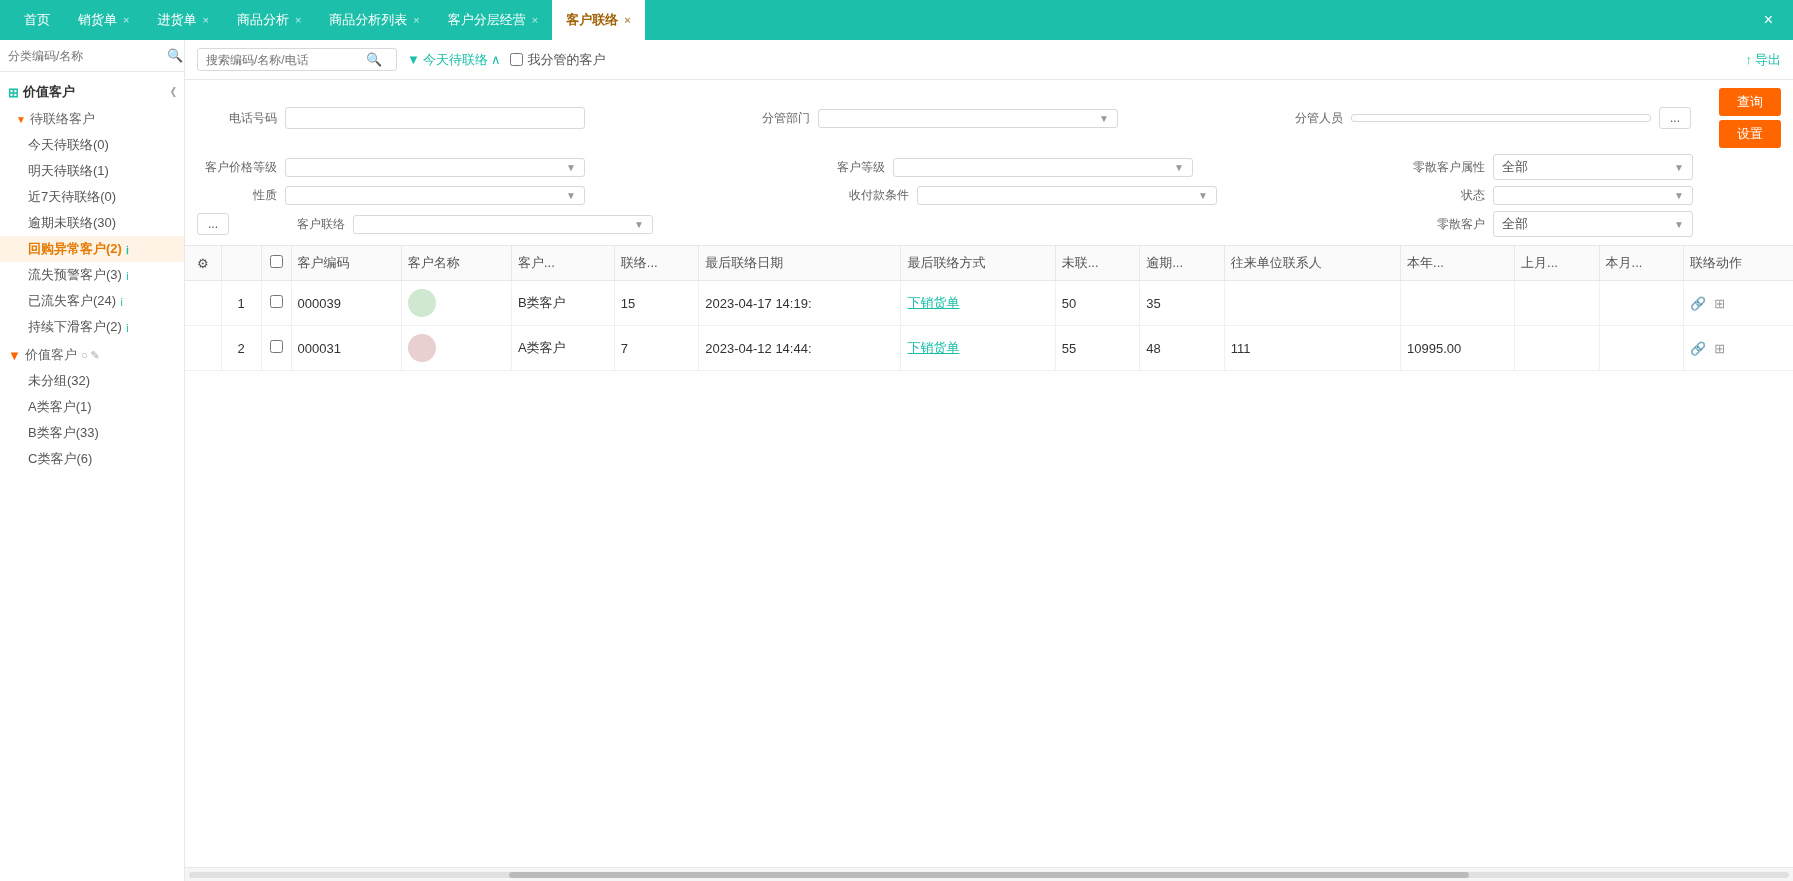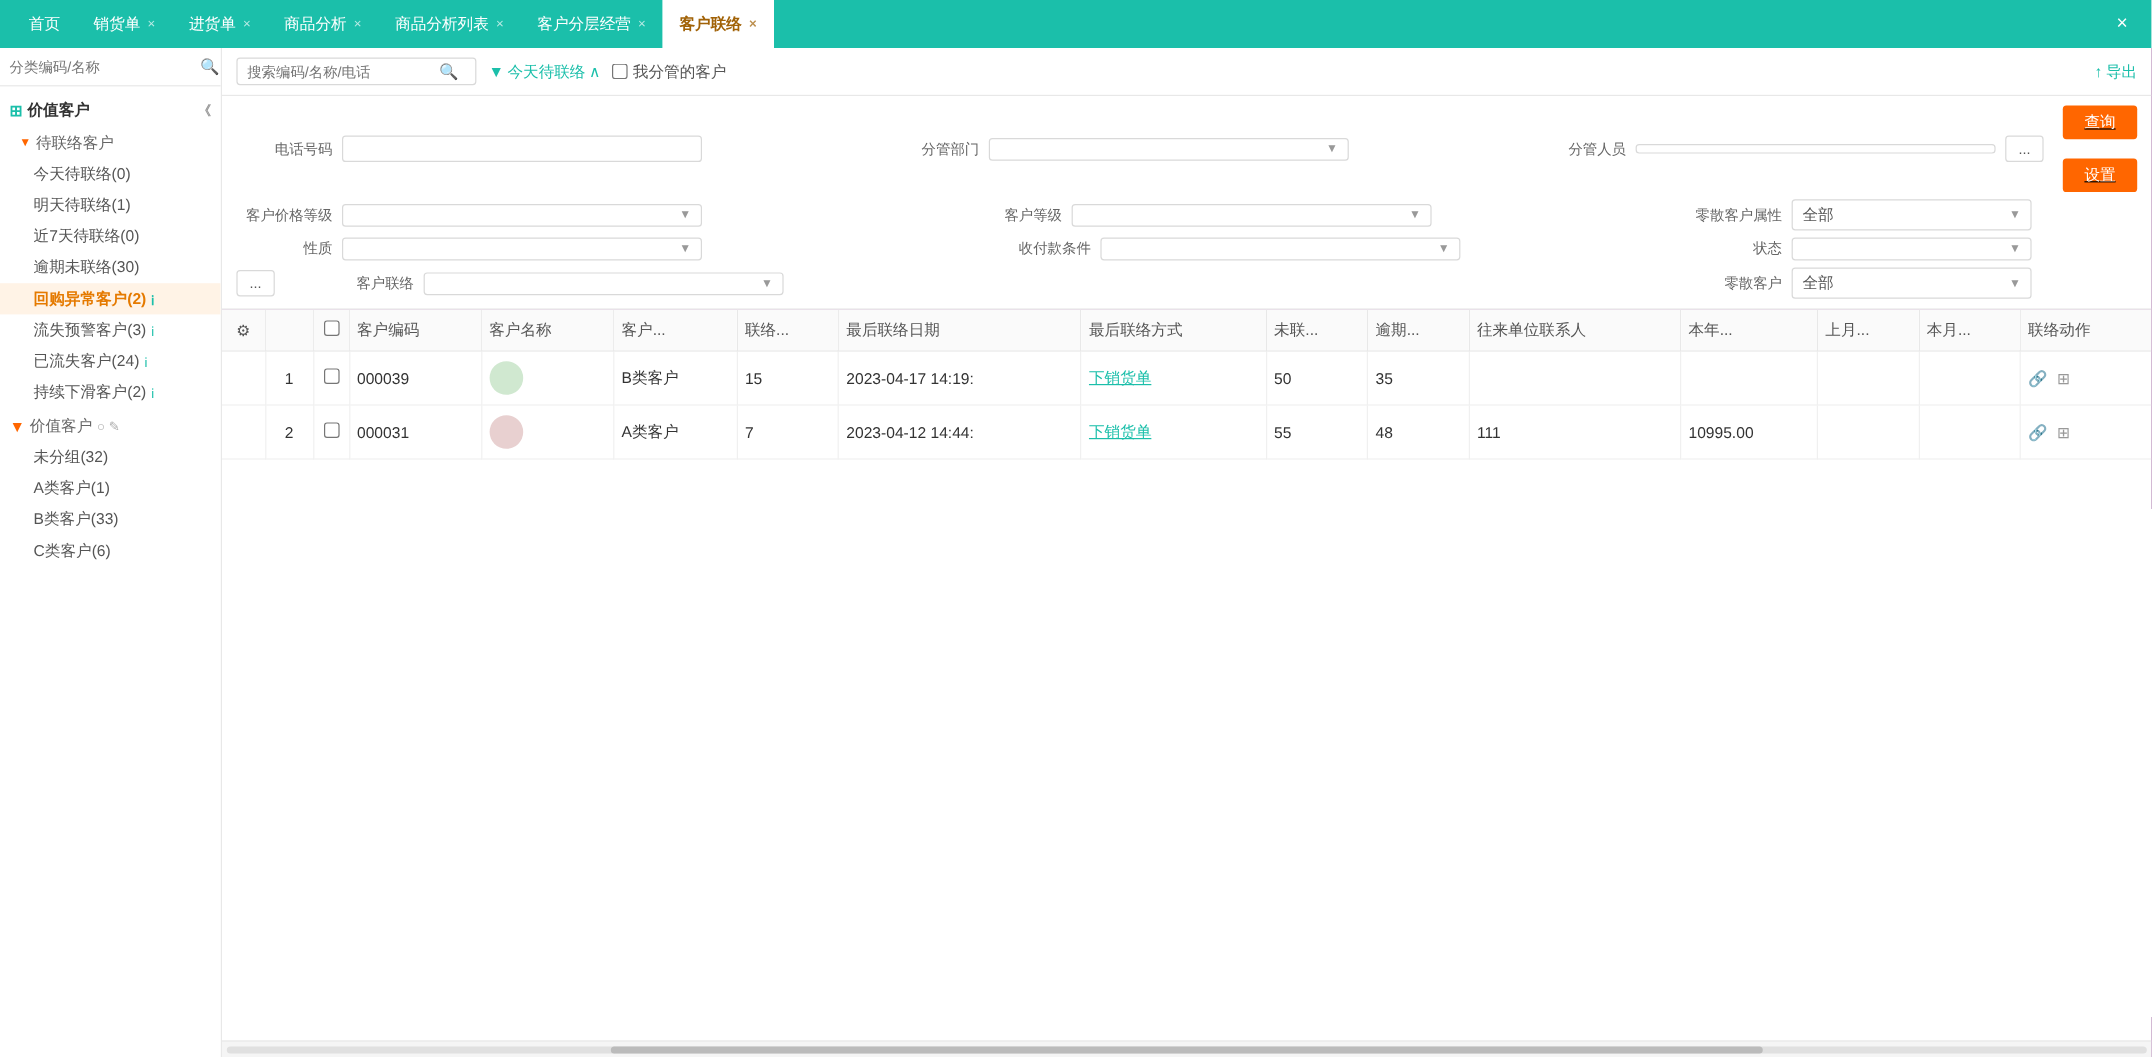--- a/index.html
+++ b/index.html
@@ -136,21 +136,21 @@
       max-width: 320px;
       box-shadow: 0 2px 8px rgba(0,0,0,0.15);
     }
 
     
     .content-area {
       flex: 1;
       display: flex;
       flex-direction: column;
       overflow: hidden;
-      background: #701a75;
+      background: #3b82f6;
     }
 
     
     .search-bar {
       background: white;
       padding: 8px 12px;
       border-bottom: 1px solid #e8e8e8;
       display: flex;
       align-items: center;
       gap: 10px;
@@ -261,23 +261,22 @@
       color: white;
       border: none;
       border-radius: 3px;
       padding: 5px 18px;
       cursor: pointer;
       font-size: 13px;
     }
     .right-btns {
       display: flex;
       flex-direction: column;
-      gap: 16px;
-      margin-left: 8px;
-      text-decoration: underline;
+      gap: 4px;
+      margin-left: 20px;
     }
     .lbl-inline {
       font-size: 12px;
       color: #666;
       white-space: nowrap;
     }
 
     
     .table-area {
       flex: 1;

